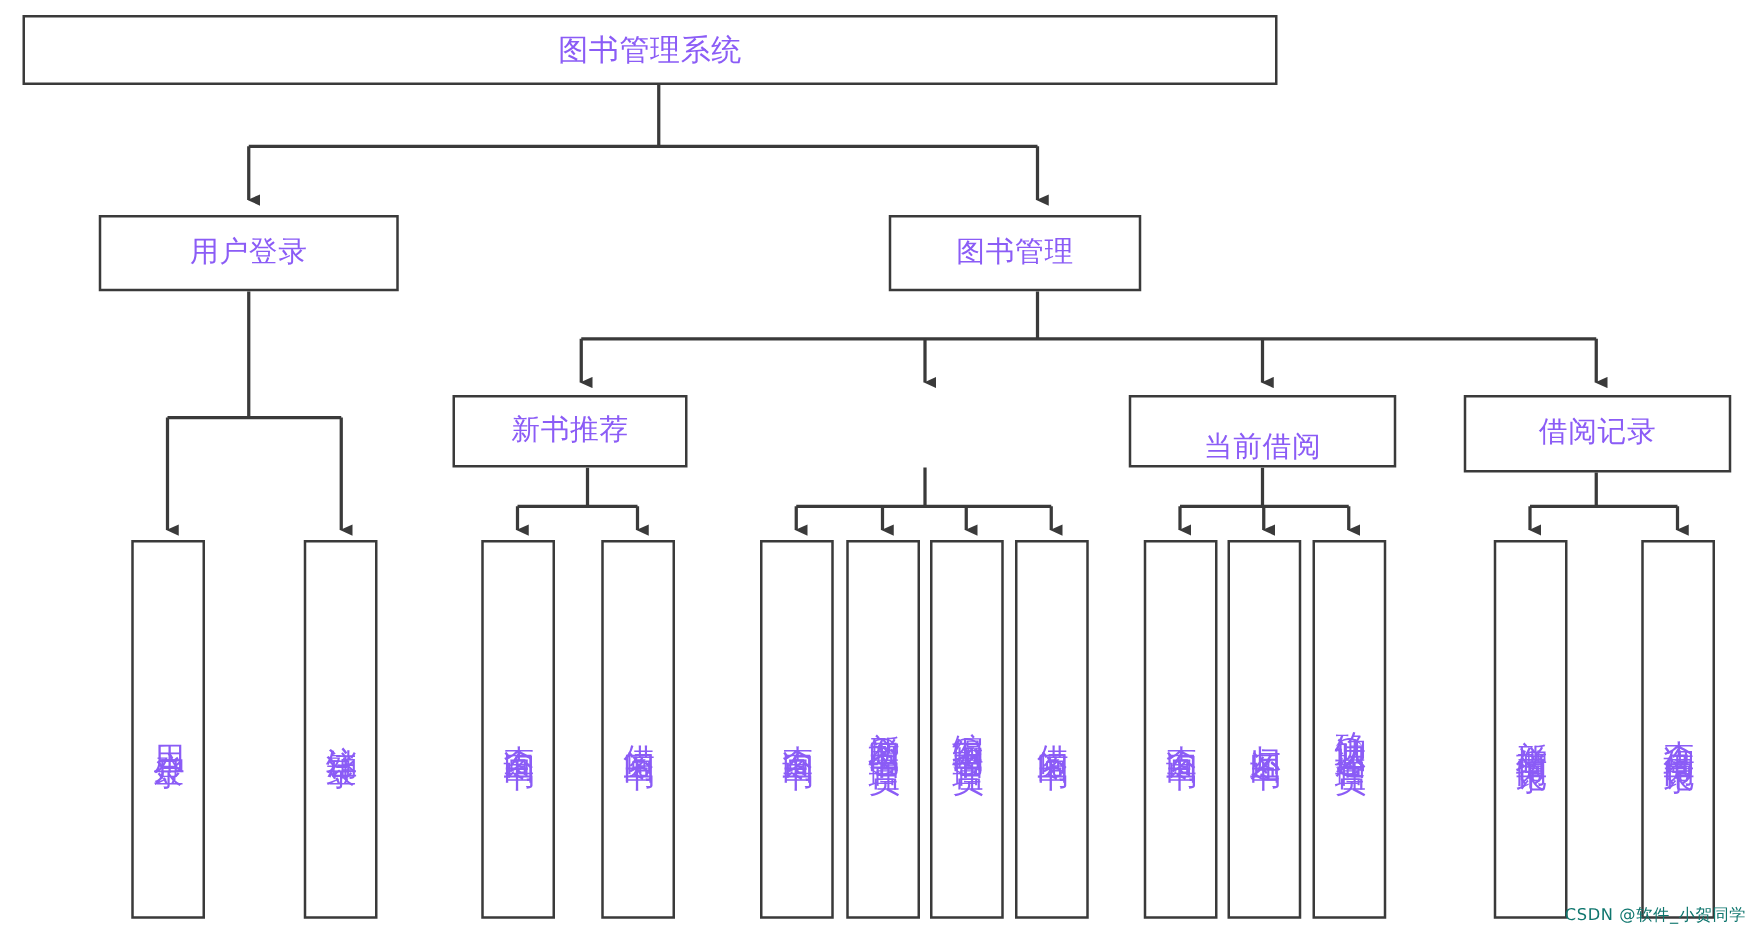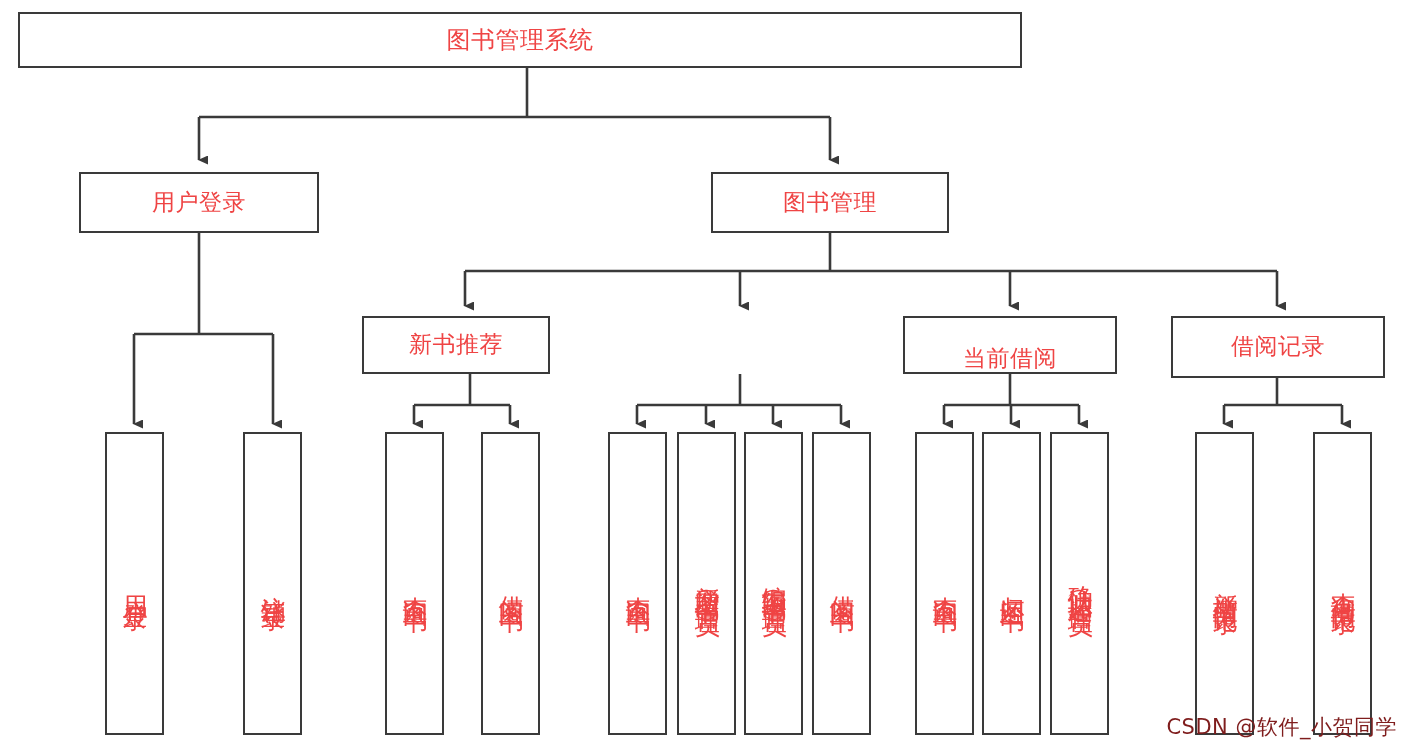--- a/index.html
+++ b/index.html
@@ -19,21 +19,21 @@
     pointer-events:none;
   }
   .node{
     position:absolute;
     box-sizing:border-box;
     border:2.5px solid #3a3a3a;
     background:#ffffff;
     display:flex;
     align-items:center;
     justify-content:center;
-    color:#ef4444;
+    color:#8b5cf6;
   }
   .node .lbl{
     display:block;
     text-align:center;
     line-height:1.18;
     letter-spacing:0.5px;
   }
   
   .h-node .lbl{
     font-size:23px;
@@ -52,22 +52,22 @@
     font-size:25px;
     line-height:1.06;
     letter-spacing:4px;
     white-space:nowrap;
     max-height:292px;
   }
   .watermark{
     position:absolute;
     right:8px;
     bottom:6px;
-    font-size:21px;
-    color:#7f1d1d;
+    font-size:13px;
+    color:#0f766e;
     letter-spacing:0.5px;
     white-space:nowrap;
     user-select:none;
   }
 </style>
 </head>
 <body>
 
 <div id="canvas">
 
@@ -121,21 +121,21 @@
     </g>
   </svg>
 
   <div class="node h-node root" style="left:18px; top:12px; width:1004px; height:56px;">
     <span class="lbl">图书管理系统</span>
   </div>
 
   <div class="node h-node" style="left:79px; top:172px; width:240px; height:61px;">
     <span class="lbl">用户登录</span>
   </div>
-  <div class="node h-node" style="left:711px; top:172px; width:238px; height:61px;">
+  <div class="node h-node" style="left:711px; top:172px; width:202px; height:61px;">
     <span class="lbl">图书管理</span>
   </div>
 
   <div class="node h-node" style="left:362px; top:316px; width:188px; height:58px;">
     <span class="lbl">新书推荐</span>
   </div>
   <div class="node h-node" style="left:903px; top:316px; width:214px; height:58px;align-items:flex-end;">
     <span class="lbl">当前借阅</span>
   </div>
   <div class="node h-node" style="left:1171px; top:316px; width:214px; height:62px;">

